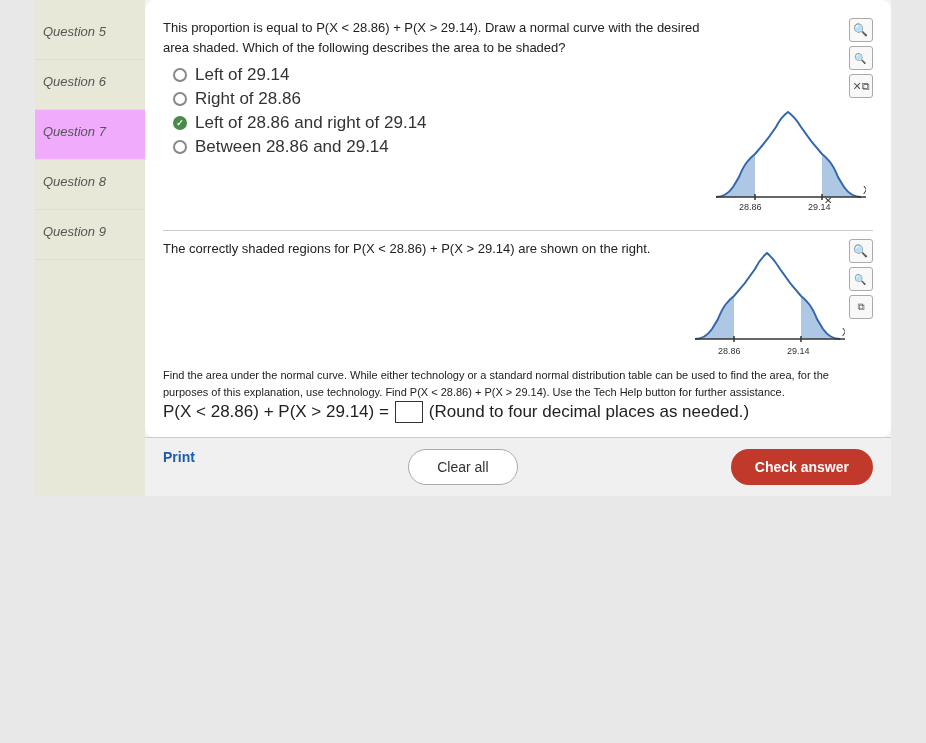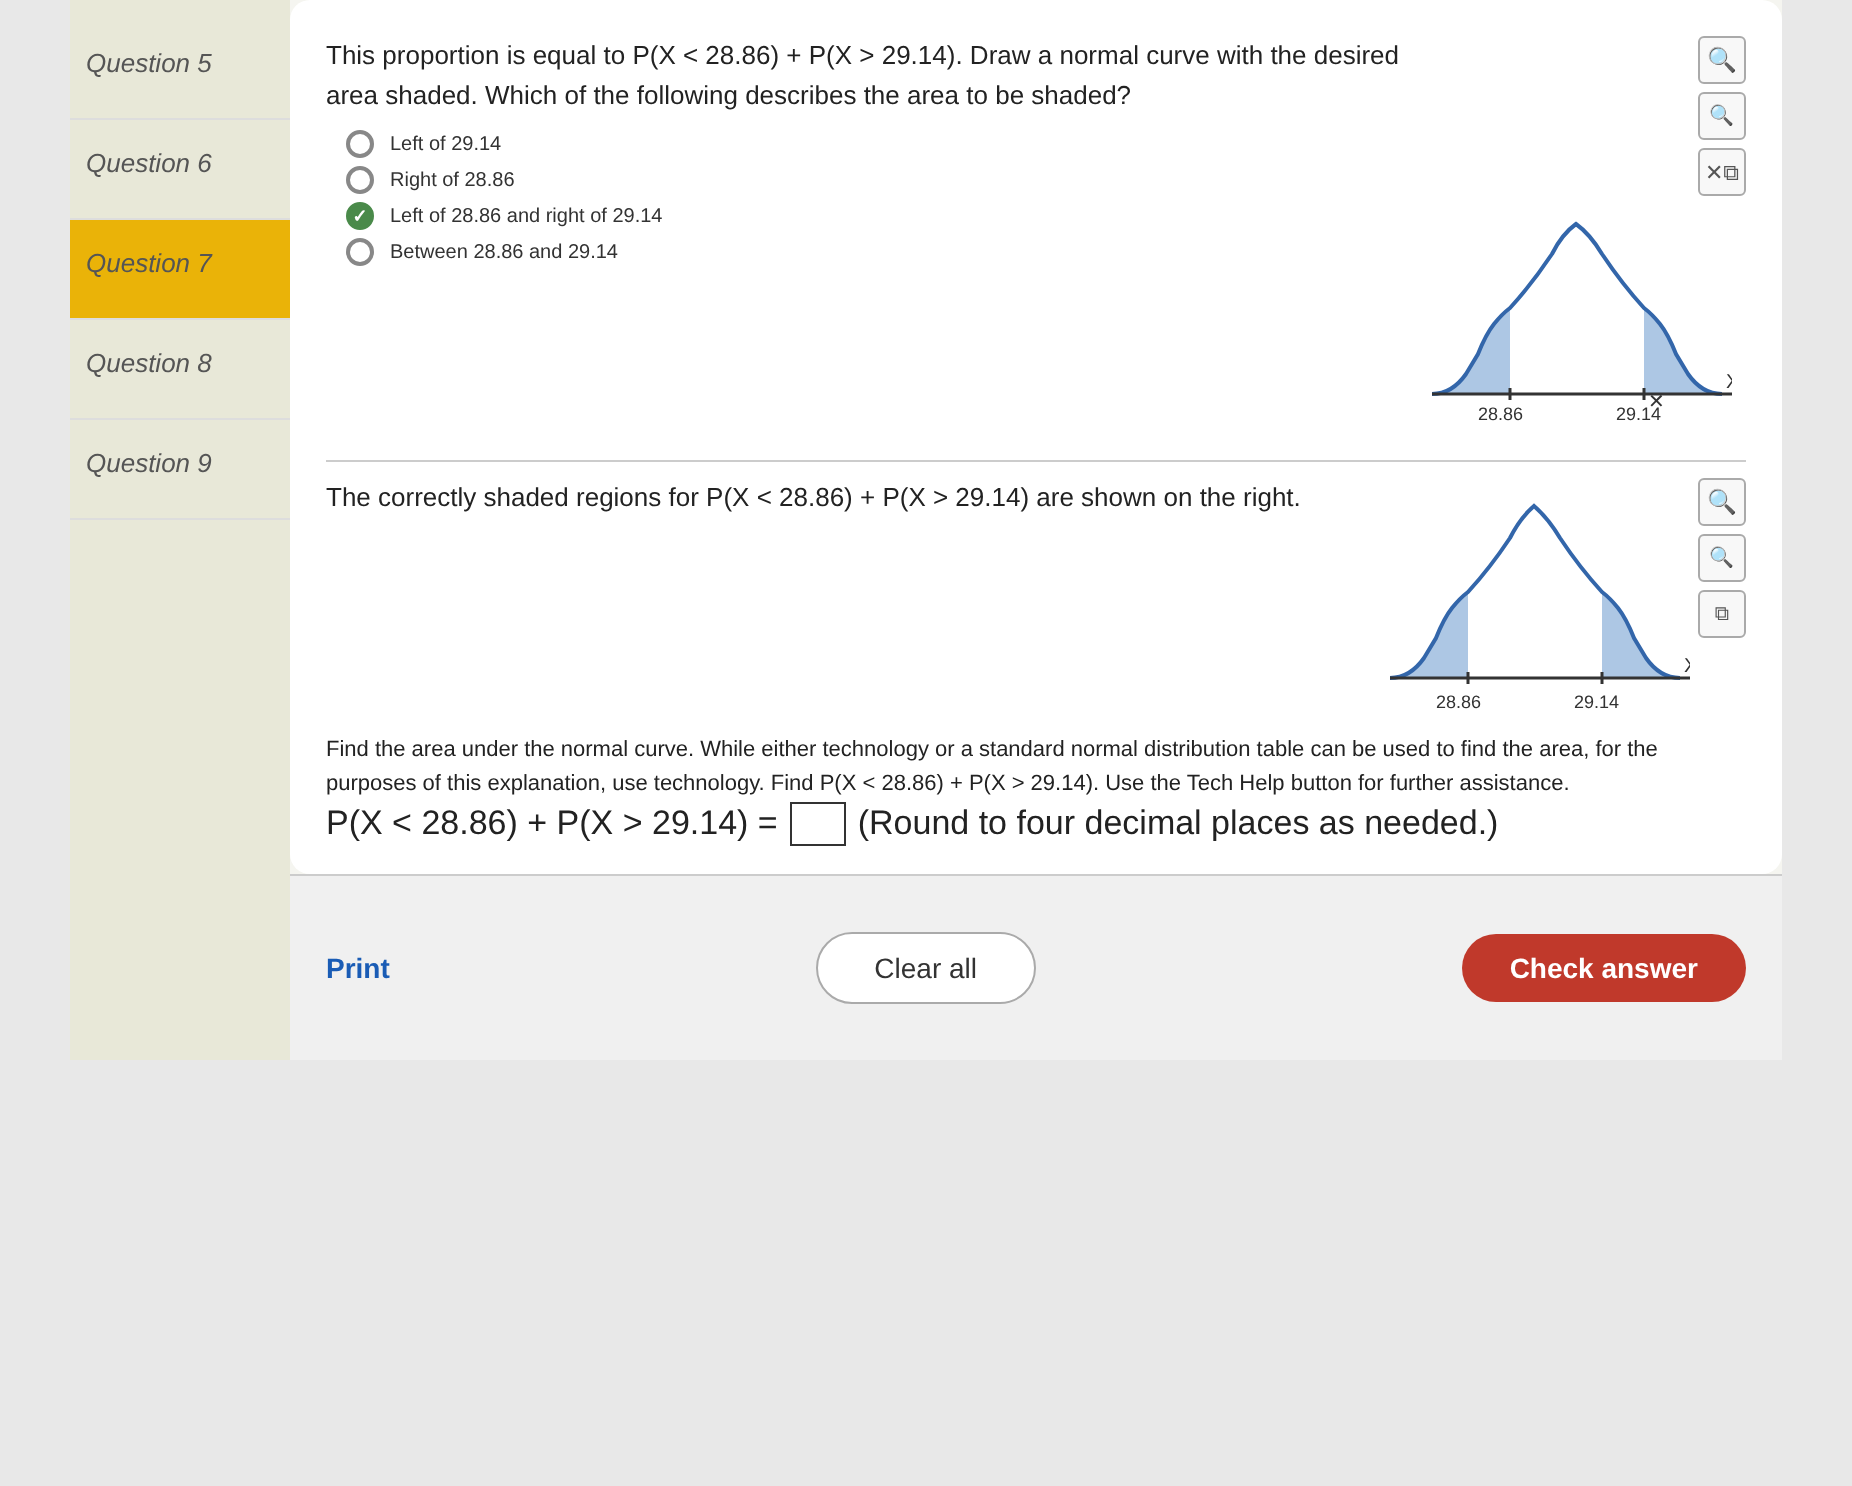--- a/index.html
+++ b/index.html
@@ -28,21 +28,21 @@
       padding: 14px 8px;
       font-size: 13px;
       color: #555;
       font-style: italic;
       border-bottom: 1px solid #ddd;
       min-height: 50px;
       display: flex;
       align-items: flex-start;
     }
     .sidebar-item.highlight {
-      background: #eab308;
+      background: #f0abfc;
     }
     .content-area {
       flex: 1;
       background: #fff;
       padding: 18px 18px 0 18px;
       display: flex;
       flex-direction: column;
       border-radius: 10px;
     }
     .question-block {
@@ -62,21 +62,21 @@
     .options-list {
       display: flex;
       flex-direction: column;
       gap: 4px;
       margin-left: 10px;
     }
     .option-item {
       display: flex;
       align-items: center;
       gap: 8px;
-      font-size: 10px;
+      font-size: 17px;
       color: #333;
       cursor: pointer;
     }
     .radio-custom {
       width: 14px;
       height: 14px;
       border-radius: 50%;
       border: 2px solid #888;
       display: inline-flex;
       align-items: center;
@@ -146,23 +146,22 @@
     .answer-box {
       width: 28px;
       height: 22px;
       border: 1px solid #333;
       display: inline-block;
       vertical-align: middle;
     }
     .bottom-bar {
       background: #f0f0f0;
       border-top: 1px solid #ccc;
-      padding: 28px 18px;
-      display: flex;
-      align-items: center;
+      padding: 11px 18px;
+      display: flex;
       justify-content: space-between;
     }
     .print-link {
       font-size: 14px;
       font-weight: bold;
       color: #1a5cb5;
       cursor: pointer;
       text-decoration: none;
     }
     .btn-clear {

